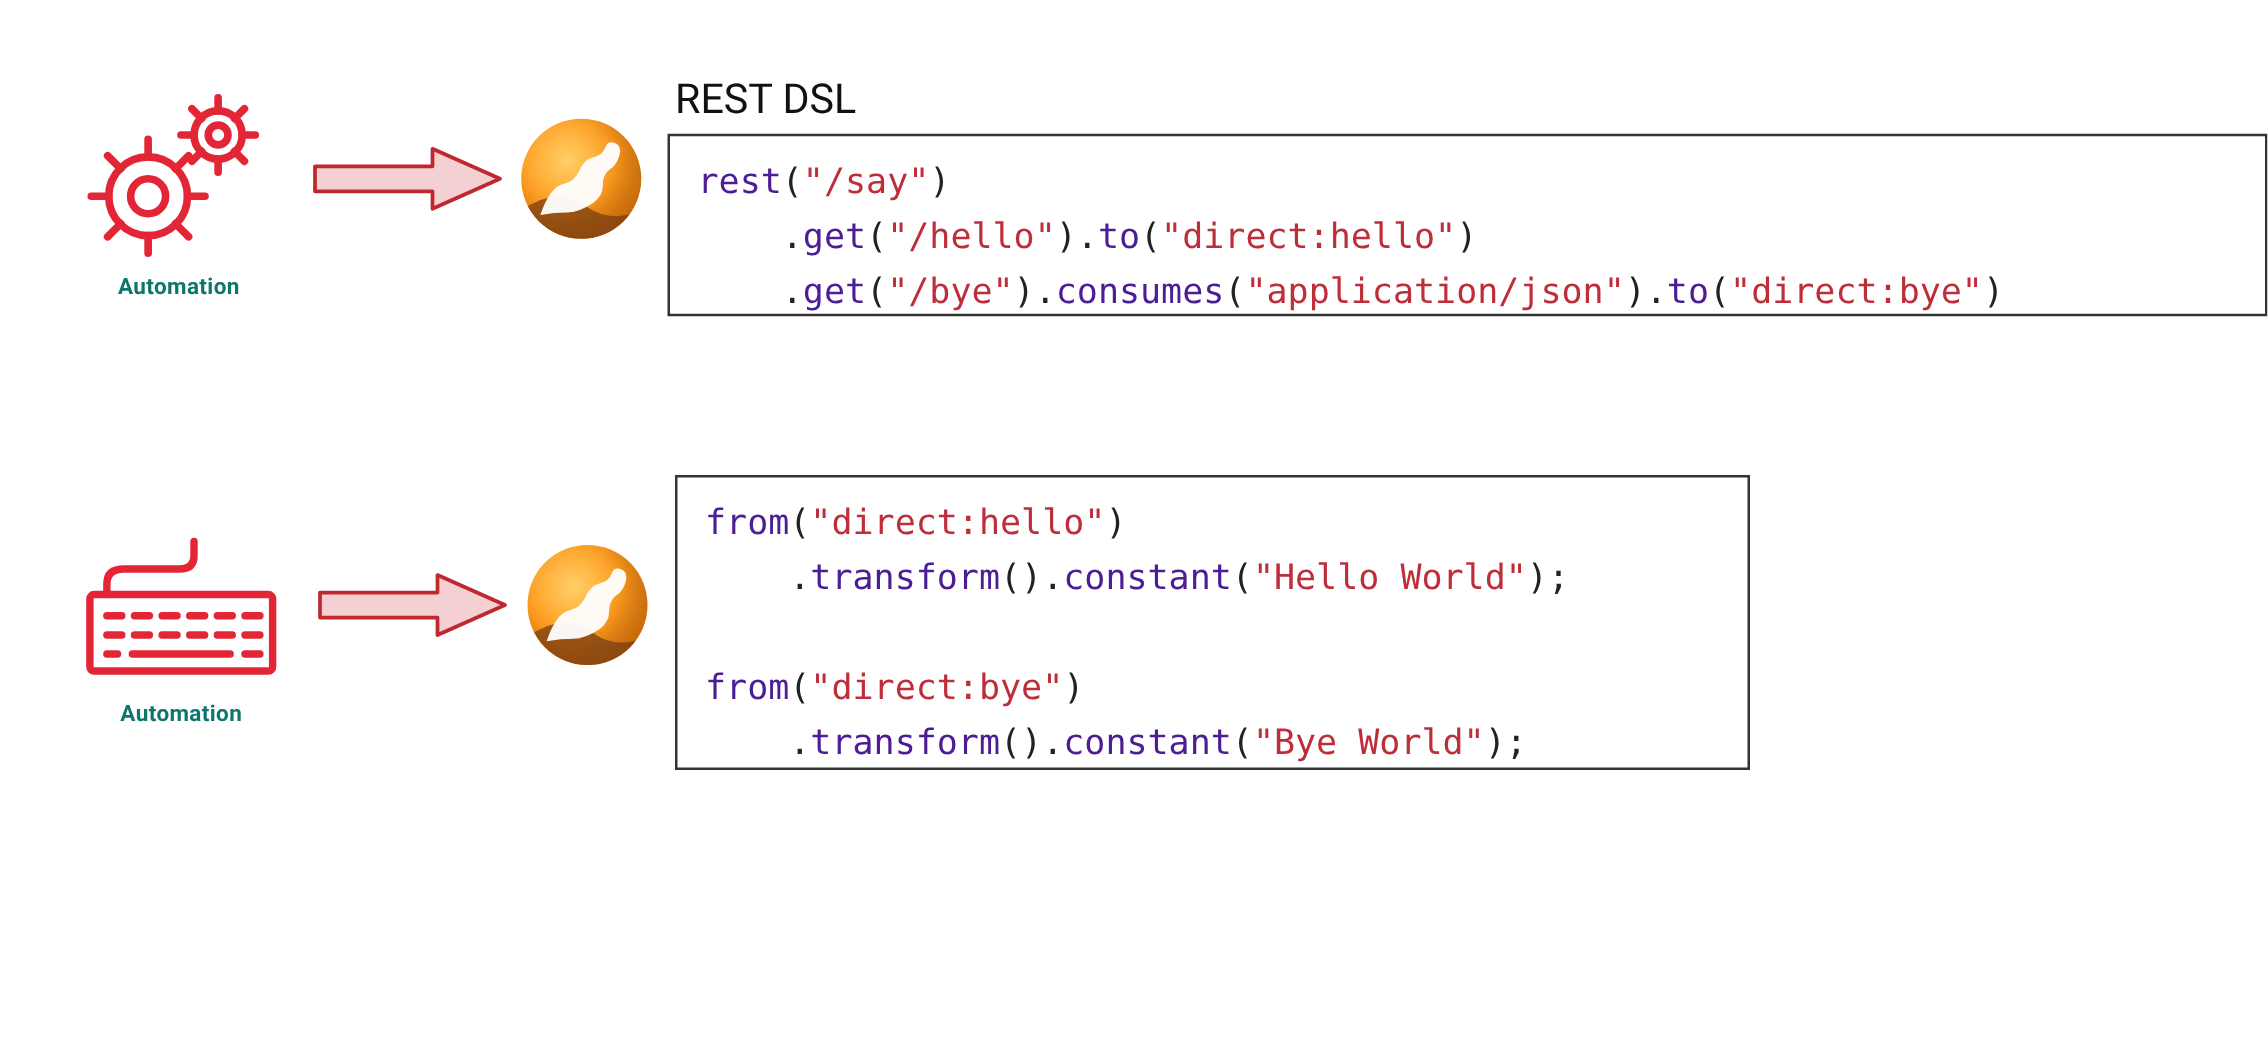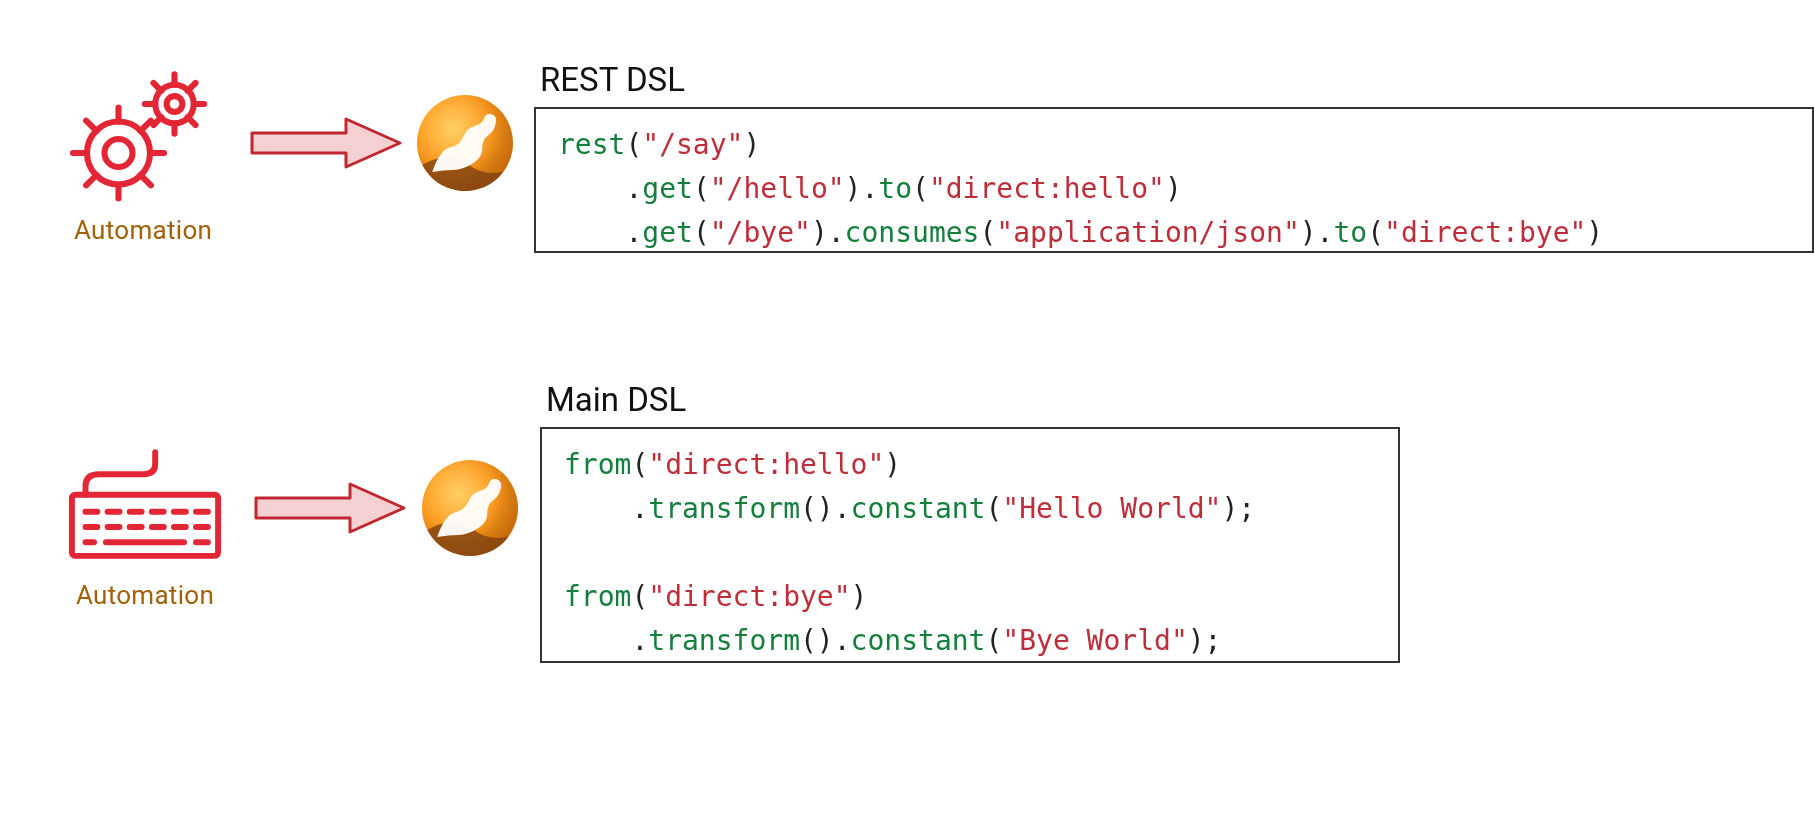--- a/index.html
+++ b/index.html
@@ -27,24 +27,24 @@
   .left-col {
     width: 210px;
     display: flex;
     flex-direction: column;
     align-items: center;
     justify-content: center;
     margin-left: 40px;
   }
   .icon-box { width: 170px; height: 140px; display:flex; align-items:center; justify-content:center; }
   .left-label {
-    font-size: 26px;
-    color: #a16207;
+    font-size: 18px;
+    color: #0f766e;
     margin-top: 6px;
-    font-weight: 400;
+    font-weight: 700;
     letter-spacing: 0.3px;
   }
 
   .arrow-col {
     width: 160px;
     display:flex; align-items:center; justify-content:center;
     margin-top: -28px;
   }
 
   .camel-col {
@@ -72,21 +72,21 @@
     font-family: ui-monospace, "SFMono-Regular", Menlo, Consolas, monospace;
     font-size: 28px;
     line-height: 44px;
     background: #fff;
     white-space: pre;
     overflow: hidden;
   }
   .code-box.rest { width: 1280px; height: 146px; }
   .code-box.main { width: 860px; height: 236px; }
 
-  .tok-fn   { color: #15803d; }
+  .tok-fn   { color: #4c1d95; }
   .tok-str  { color: #be2e3a; }
   .tok-punc { color: #222; }
 
   
   .camel-circle {
     width: 96px; height: 96px; border-radius: 50%;
     background: radial-gradient(circle at 38% 35%, #ffcf66 0%, #ff9a1c 48%, #e66b00 100%);
     box-shadow: inset -14px -14px 22px rgba(0,0,0,0.18);
     position: relative;
     overflow: hidden;
@@ -199,21 +199,20 @@
     <div class="camel-col">
       <div class="camel-circle">
         <svg class="camel-svg" viewBox="0 0 100 100">
           <path d="M-5 78 Q 30 48 58 70 Q 78 84 108 70 L108 108 L-5 108 Z" fill="#7a3d12" opacity="0.75"></path>
           <path d="M18 76 Q 26 52 38 50 Q 46 48 50 40 Q 54 30 62 28 Q 70 26 72 20 Q 74 14 80 16 Q 86 18 84 26 Q 82 34 76 38 Q 70 42 70 52 Q 70 60 62 66 Q 50 74 40 74 Q 30 74 18 76 Z" fill="#ffffff" opacity="0.95"></path>
         </svg>
       </div>
     </div>
 
     <div class="code-col">
-      <div class="block-title">Main DSL</div>
       <div class="code-box main" id="code-main"><span class="tok-fn">from</span><span class="tok-punc">(</span><span class="tok-str">"direct:hello"</span><span class="tok-punc">)</span>
     <span class="tok-punc">.</span><span class="tok-fn">transform</span><span class="tok-punc">().</span><span class="tok-fn">constant</span><span class="tok-punc">(</span><span class="tok-str">"Hello World"</span><span class="tok-punc">);</span>
 
 <span class="tok-fn">from</span><span class="tok-punc">(</span><span class="tok-str">"direct:bye"</span><span class="tok-punc">)</span>
     <span class="tok-punc">.</span><span class="tok-fn">transform</span><span class="tok-punc">().</span><span class="tok-fn">constant</span><span class="tok-punc">(</span><span class="tok-str">"Bye World"</span><span class="tok-punc">);</span></div>
     </div>
   </div>
 
 </div>
 

